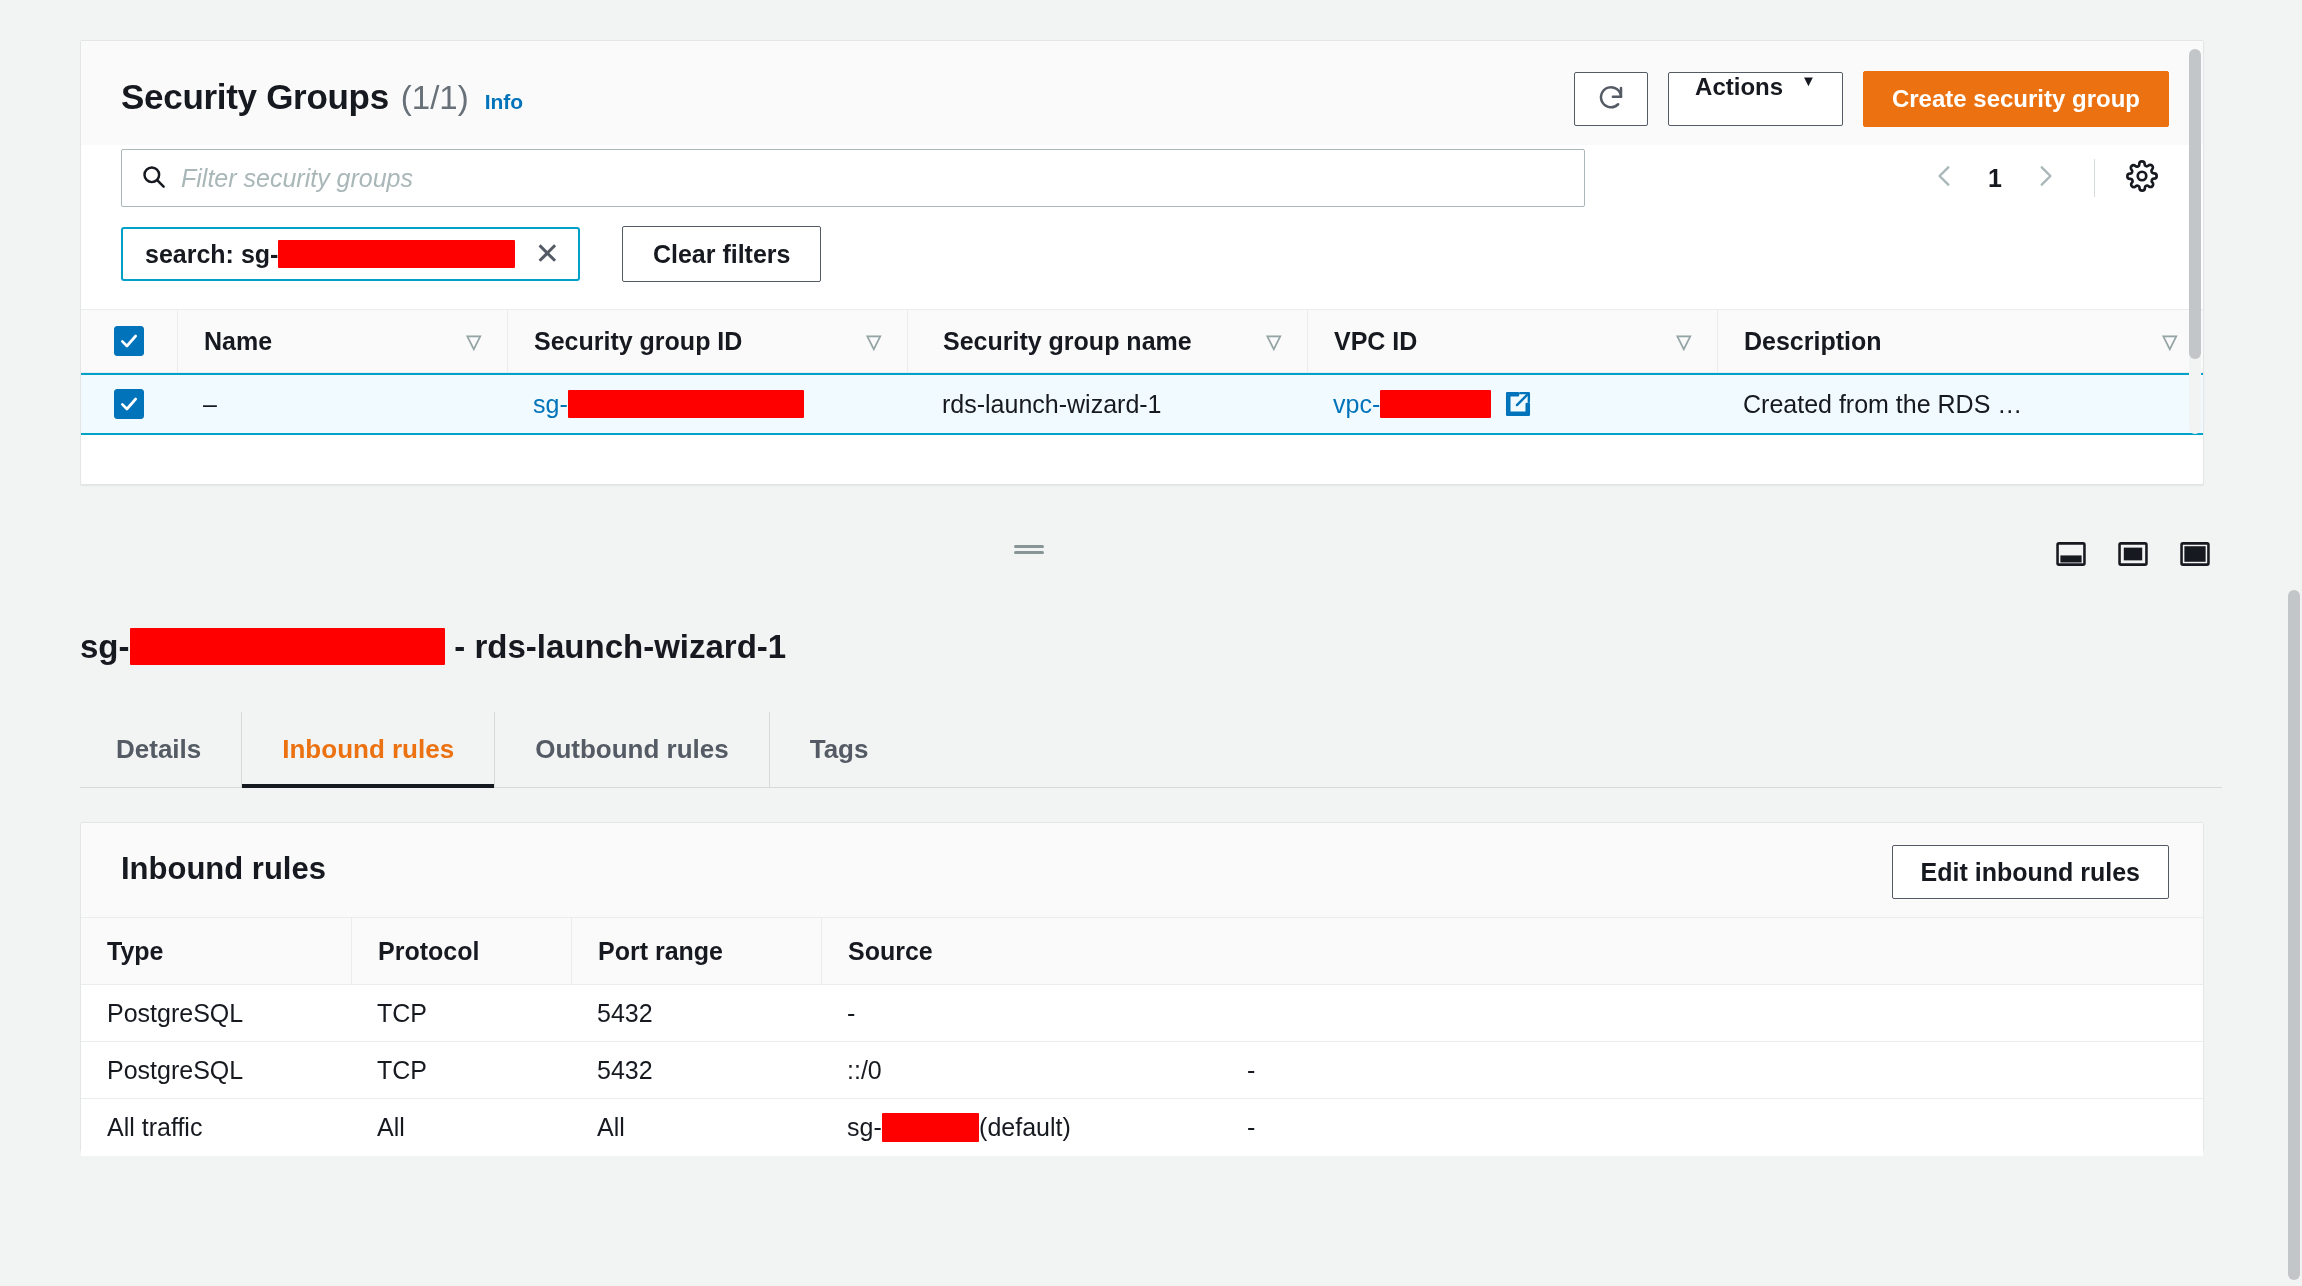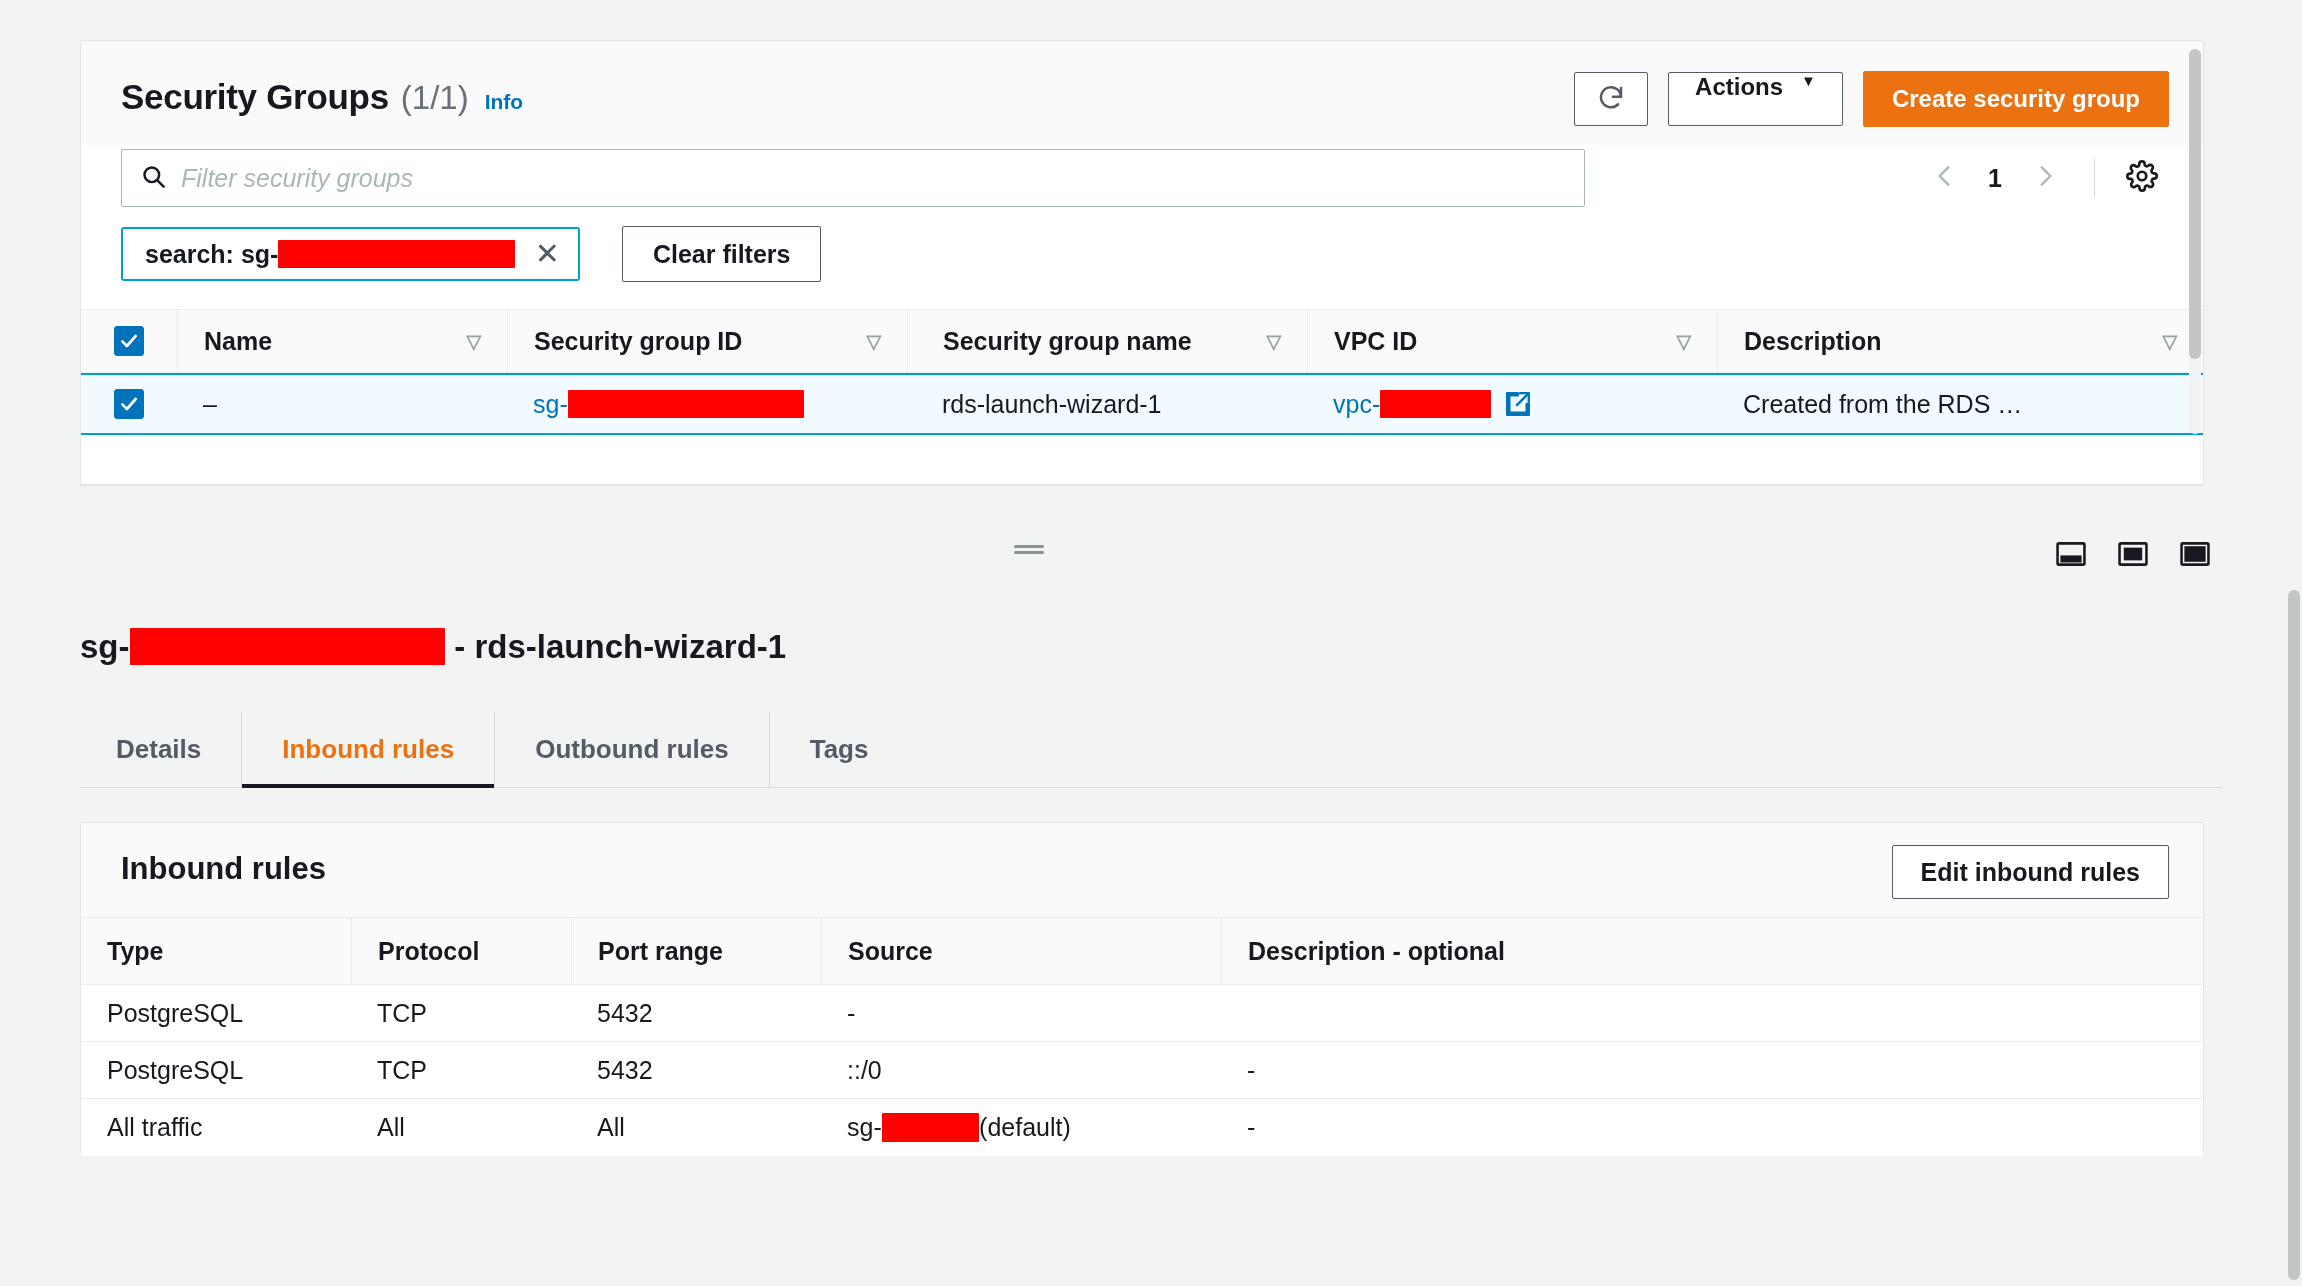--- a/index.html
+++ b/index.html
@@ -396,21 +396,20 @@
     <div class="rules-head">
       <div class="rules-title">Inbound rules</div>
       <button class="btn btn-edit">Edit inbound rules</button>
     </div>
 
     <div class="rules-thead">
       <div class="rth rc-type">Type</div>
       <div class="rth rc-proto">Protocol</div>
       <div class="rth rc-port">Port range</div>
       <div class="rth rc-source">Source</div>
-      <div class="rth rc-desc">Description - optional</div>
     </div>
 
     <div class="rules-row">
       <div class="rtd rc-type">PostgreSQL</div>
       <div class="rtd rc-proto">TCP</div>
       <div class="rtd rc-port">5432</div>
       <div class="rtd rc-desc">-</div>
     </div>
 
     <div class="rules-row">

